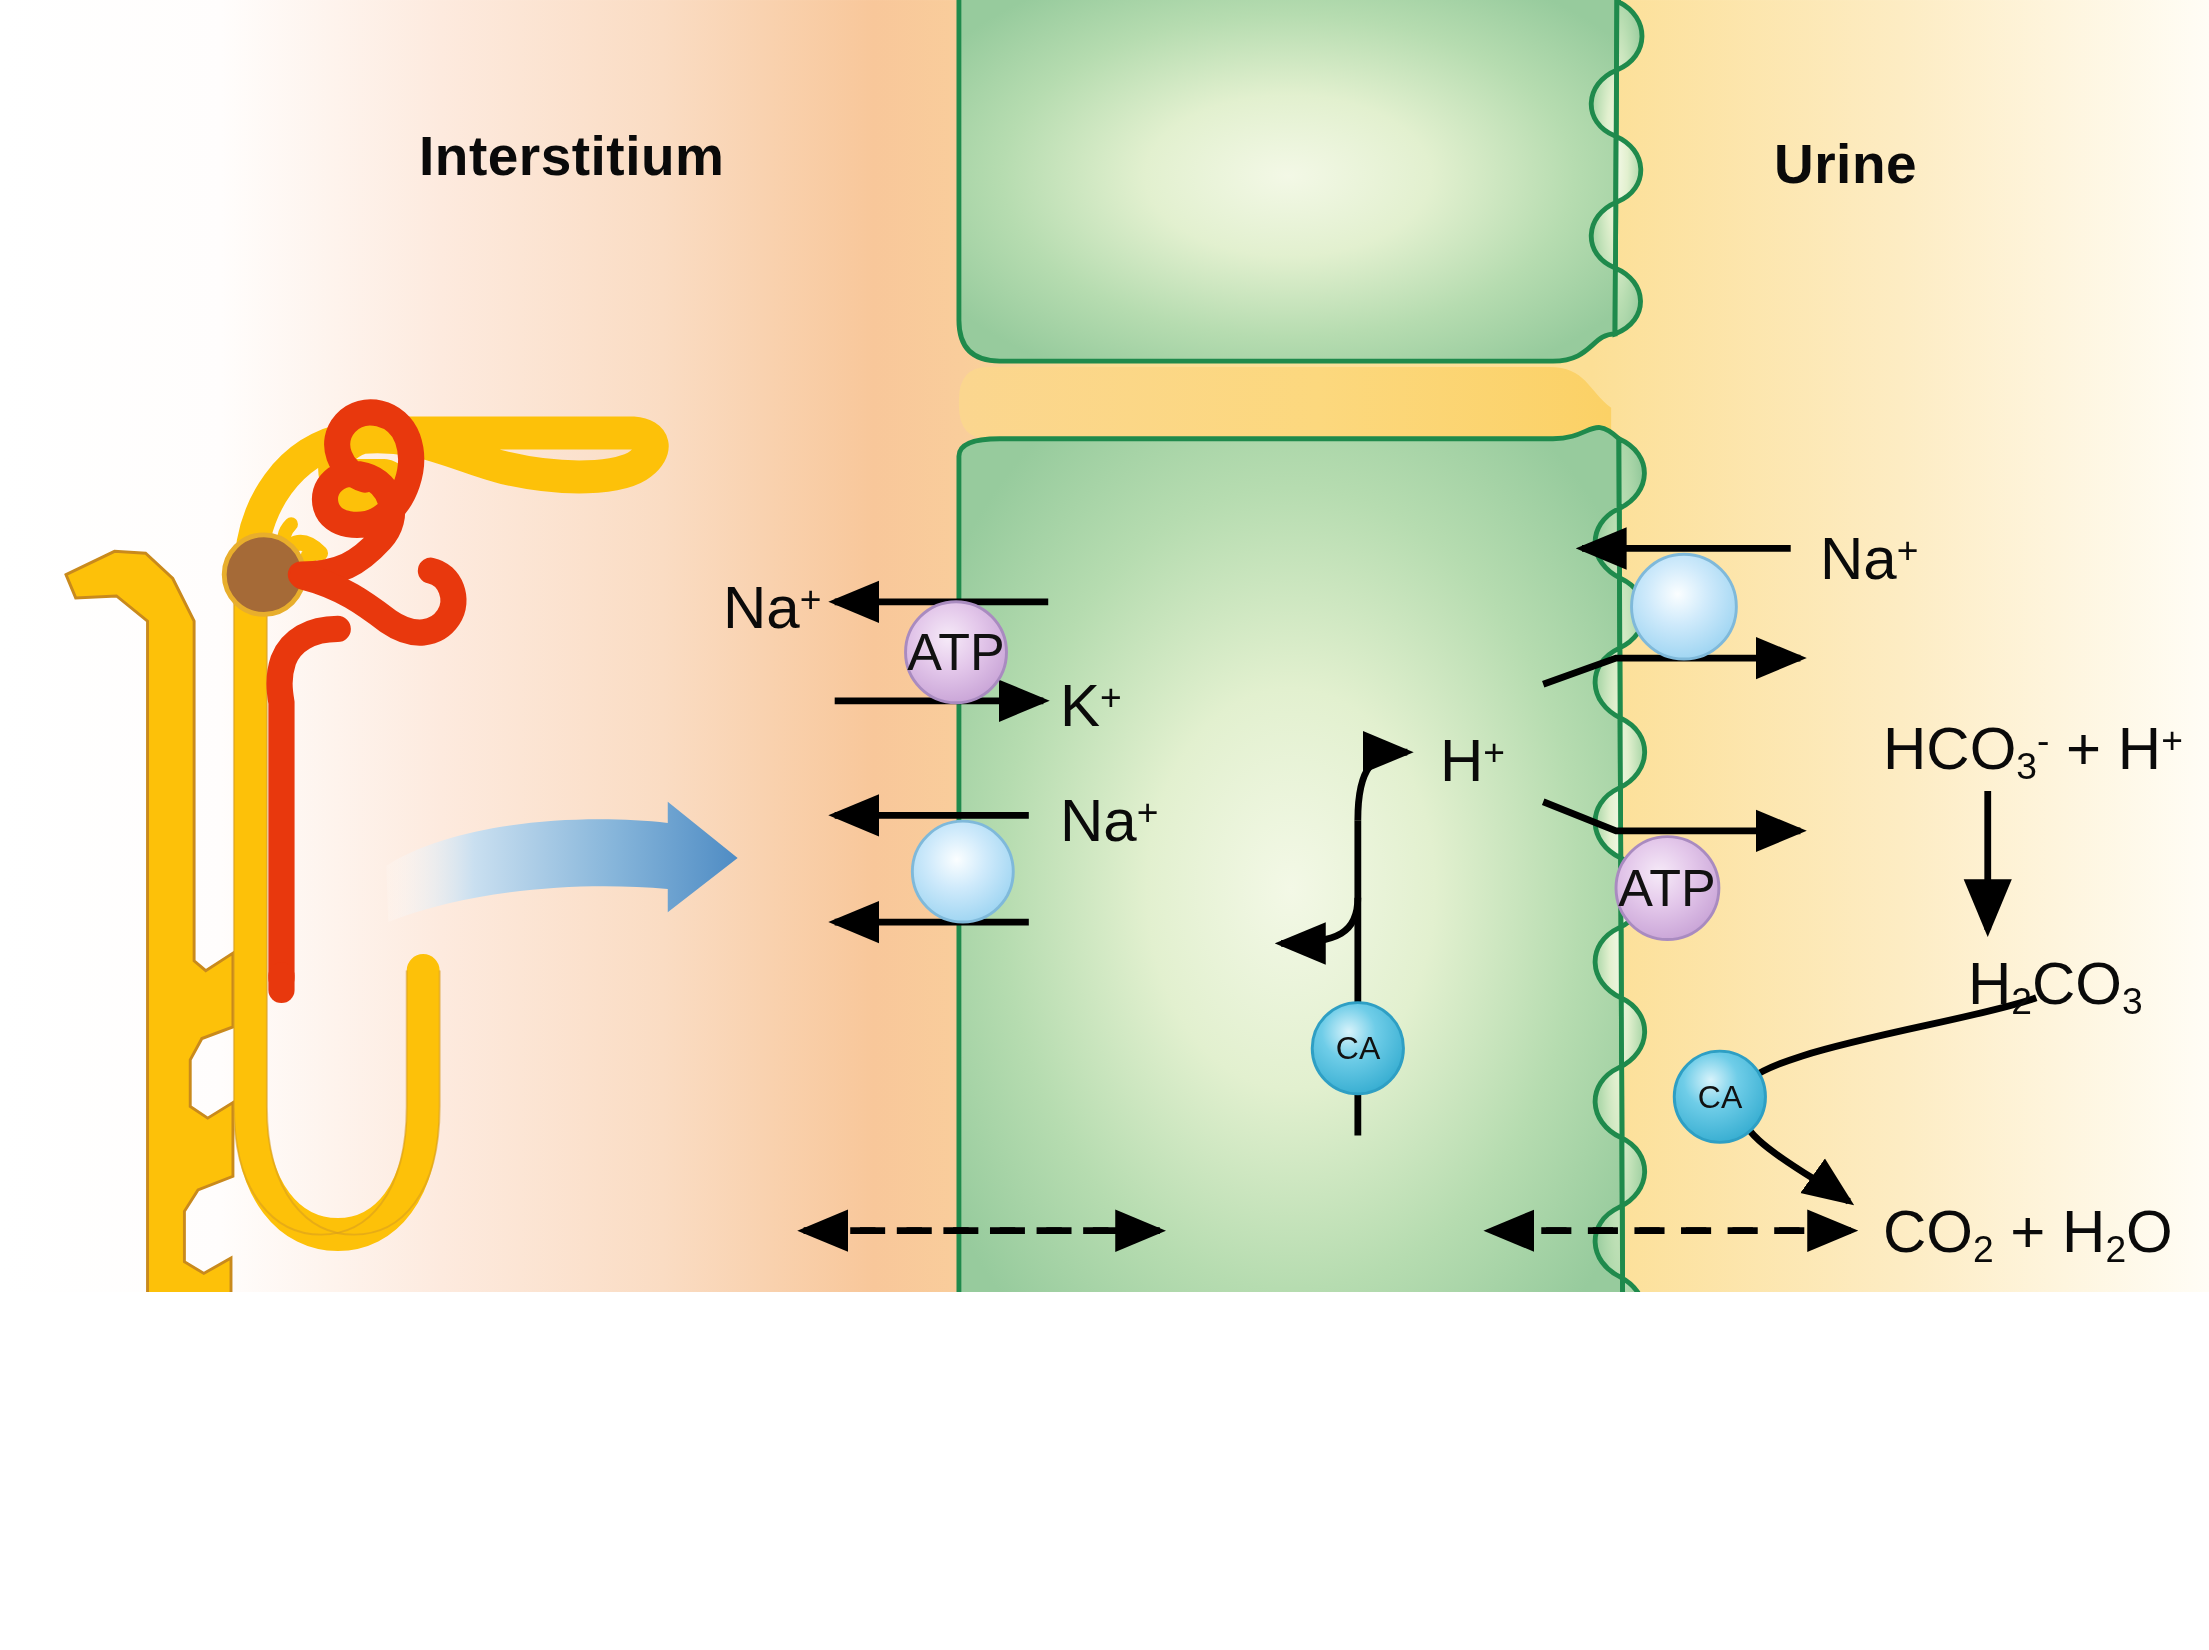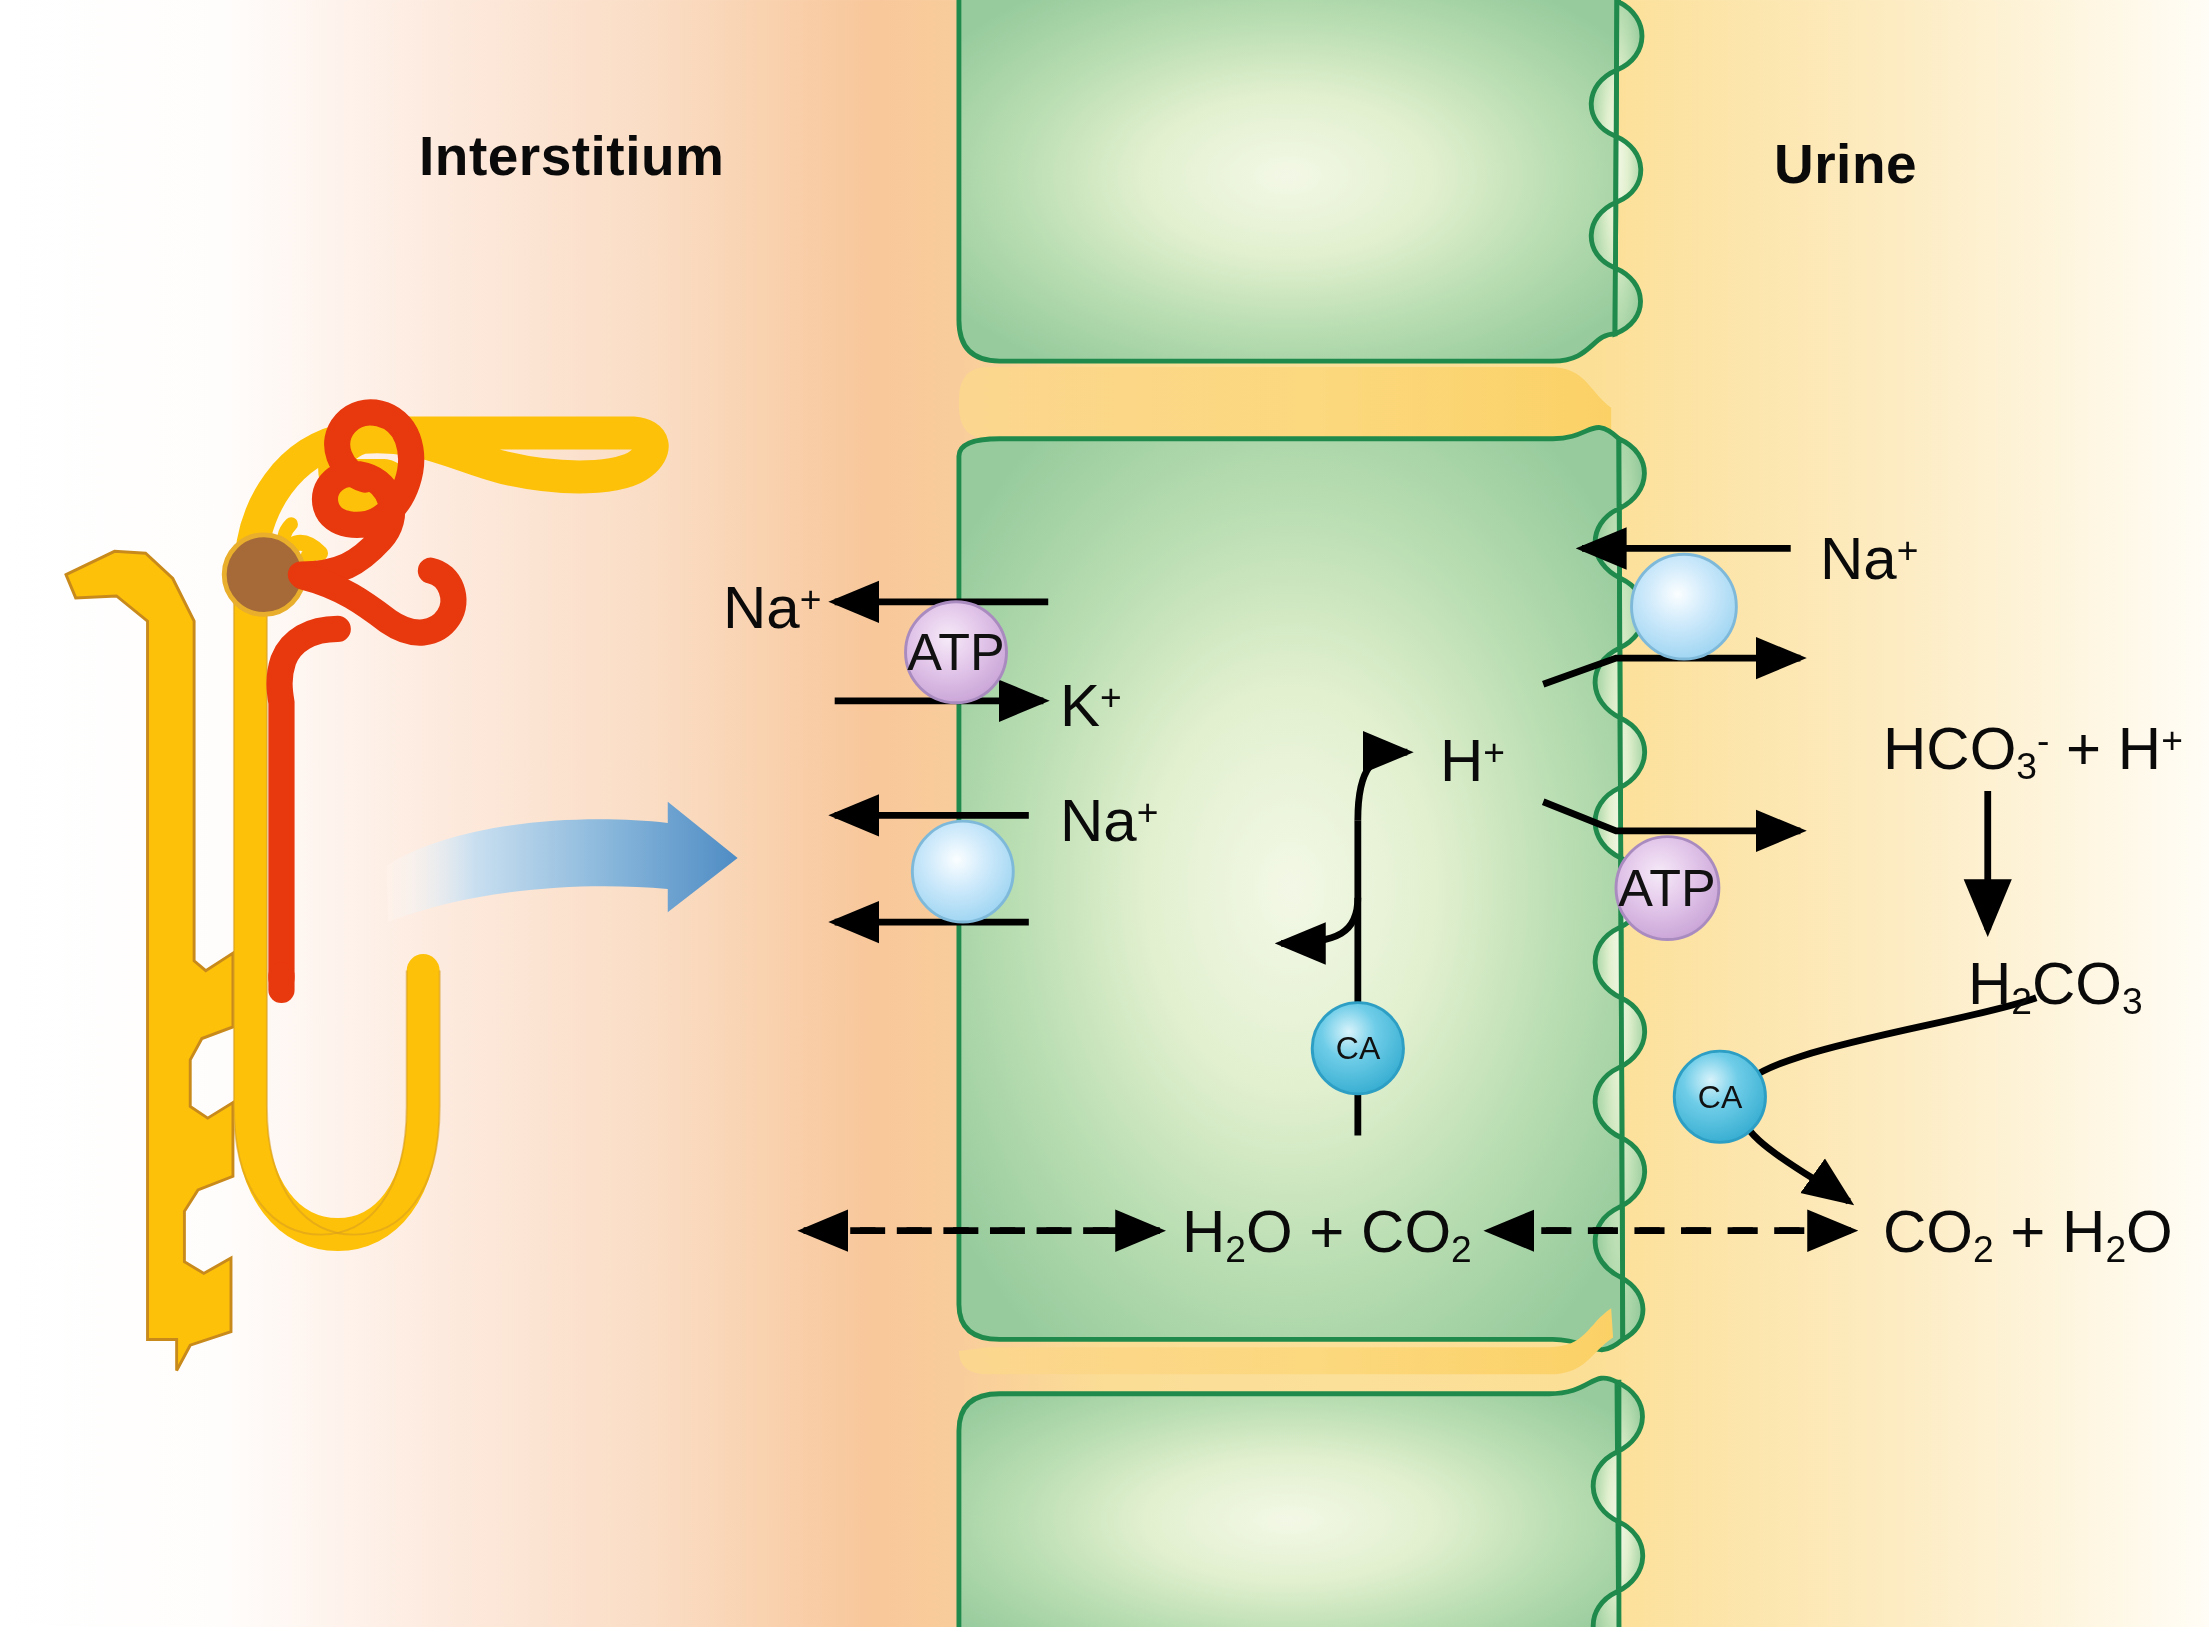--- a/index.html
+++ b/index.html
@@ -1,18 +1,18 @@
 <!DOCTYPE html>
 <html><head>
 <meta charset="utf-8">
 <title>Proximal Tubule Bicarbonate Reabsorption</title>
 <style>
   html,body{margin:0;padding:0;background:#fff;}
   body{font-family:"Liberation Sans",sans-serif;}
-  #stage{position:relative;width:2210px;height:1627px;overflow:hidden;background:#fff;}
+  #stage{position:relative;width:2210px;height:1292px;overflow:hidden;background:#fff;}
   #stage svg{position:absolute;left:0;top:0;}
   .lbl{position:absolute;font-family:"Liberation Sans",sans-serif;color:#0a0a0a;white-space:nowrap;}
   .region-title{font-size:55px;font-weight:bold;letter-spacing:0.5px;}
   .chem{font-size:60px;font-weight:normal;}
   .chem sub{font-size:0.62em;vertical-align:-0.28em;}
   .chem sup{font-size:0.62em;vertical-align:0.42em;}
   .orb-text{position:absolute;font-size:52px;color:#111;white-space:nowrap;
             transform:translate(-50%,-50%);pointer-events:none;}
   .orb-text.ca{font-size:32px;}
 </style>
@@ -300,18 +300,17 @@
   <div class="lbl chem" style="left:1820px;top:524px;"><span>Na</span><sup>+</sup></div>
 
   <div class="orb-text" style="left:1667px;top:888px;">ATP</div>
 
   <div class="lbl chem" style="left:1883px;top:714px;"><span>HCO</span><sub>3</sub><sup>-</sup><span> + </span><span>H</span><sup>+</sup></div>
 
   <div class="lbl chem" style="left:1968px;top:949px;"><span>H</span><sub>2</sub><span>CO</span><sub>3</sub></div>
 
   <div class="orb-text ca" style="left:1720px;top:1097px;">CA</div>
 
-  <div class="lbl chem" style="left:1182px;top:1197px;"><span>H</span><sub>2</sub><span>O + CO</span><sub>2</sub></div>
 
   <div class="lbl chem" style="left:1883px;top:1197px;"><span>CO</span><sub>2</sub><span> + H</span><sub>2</sub><span>O</span></div>
 
 </div>
 
 
 </body></html>

